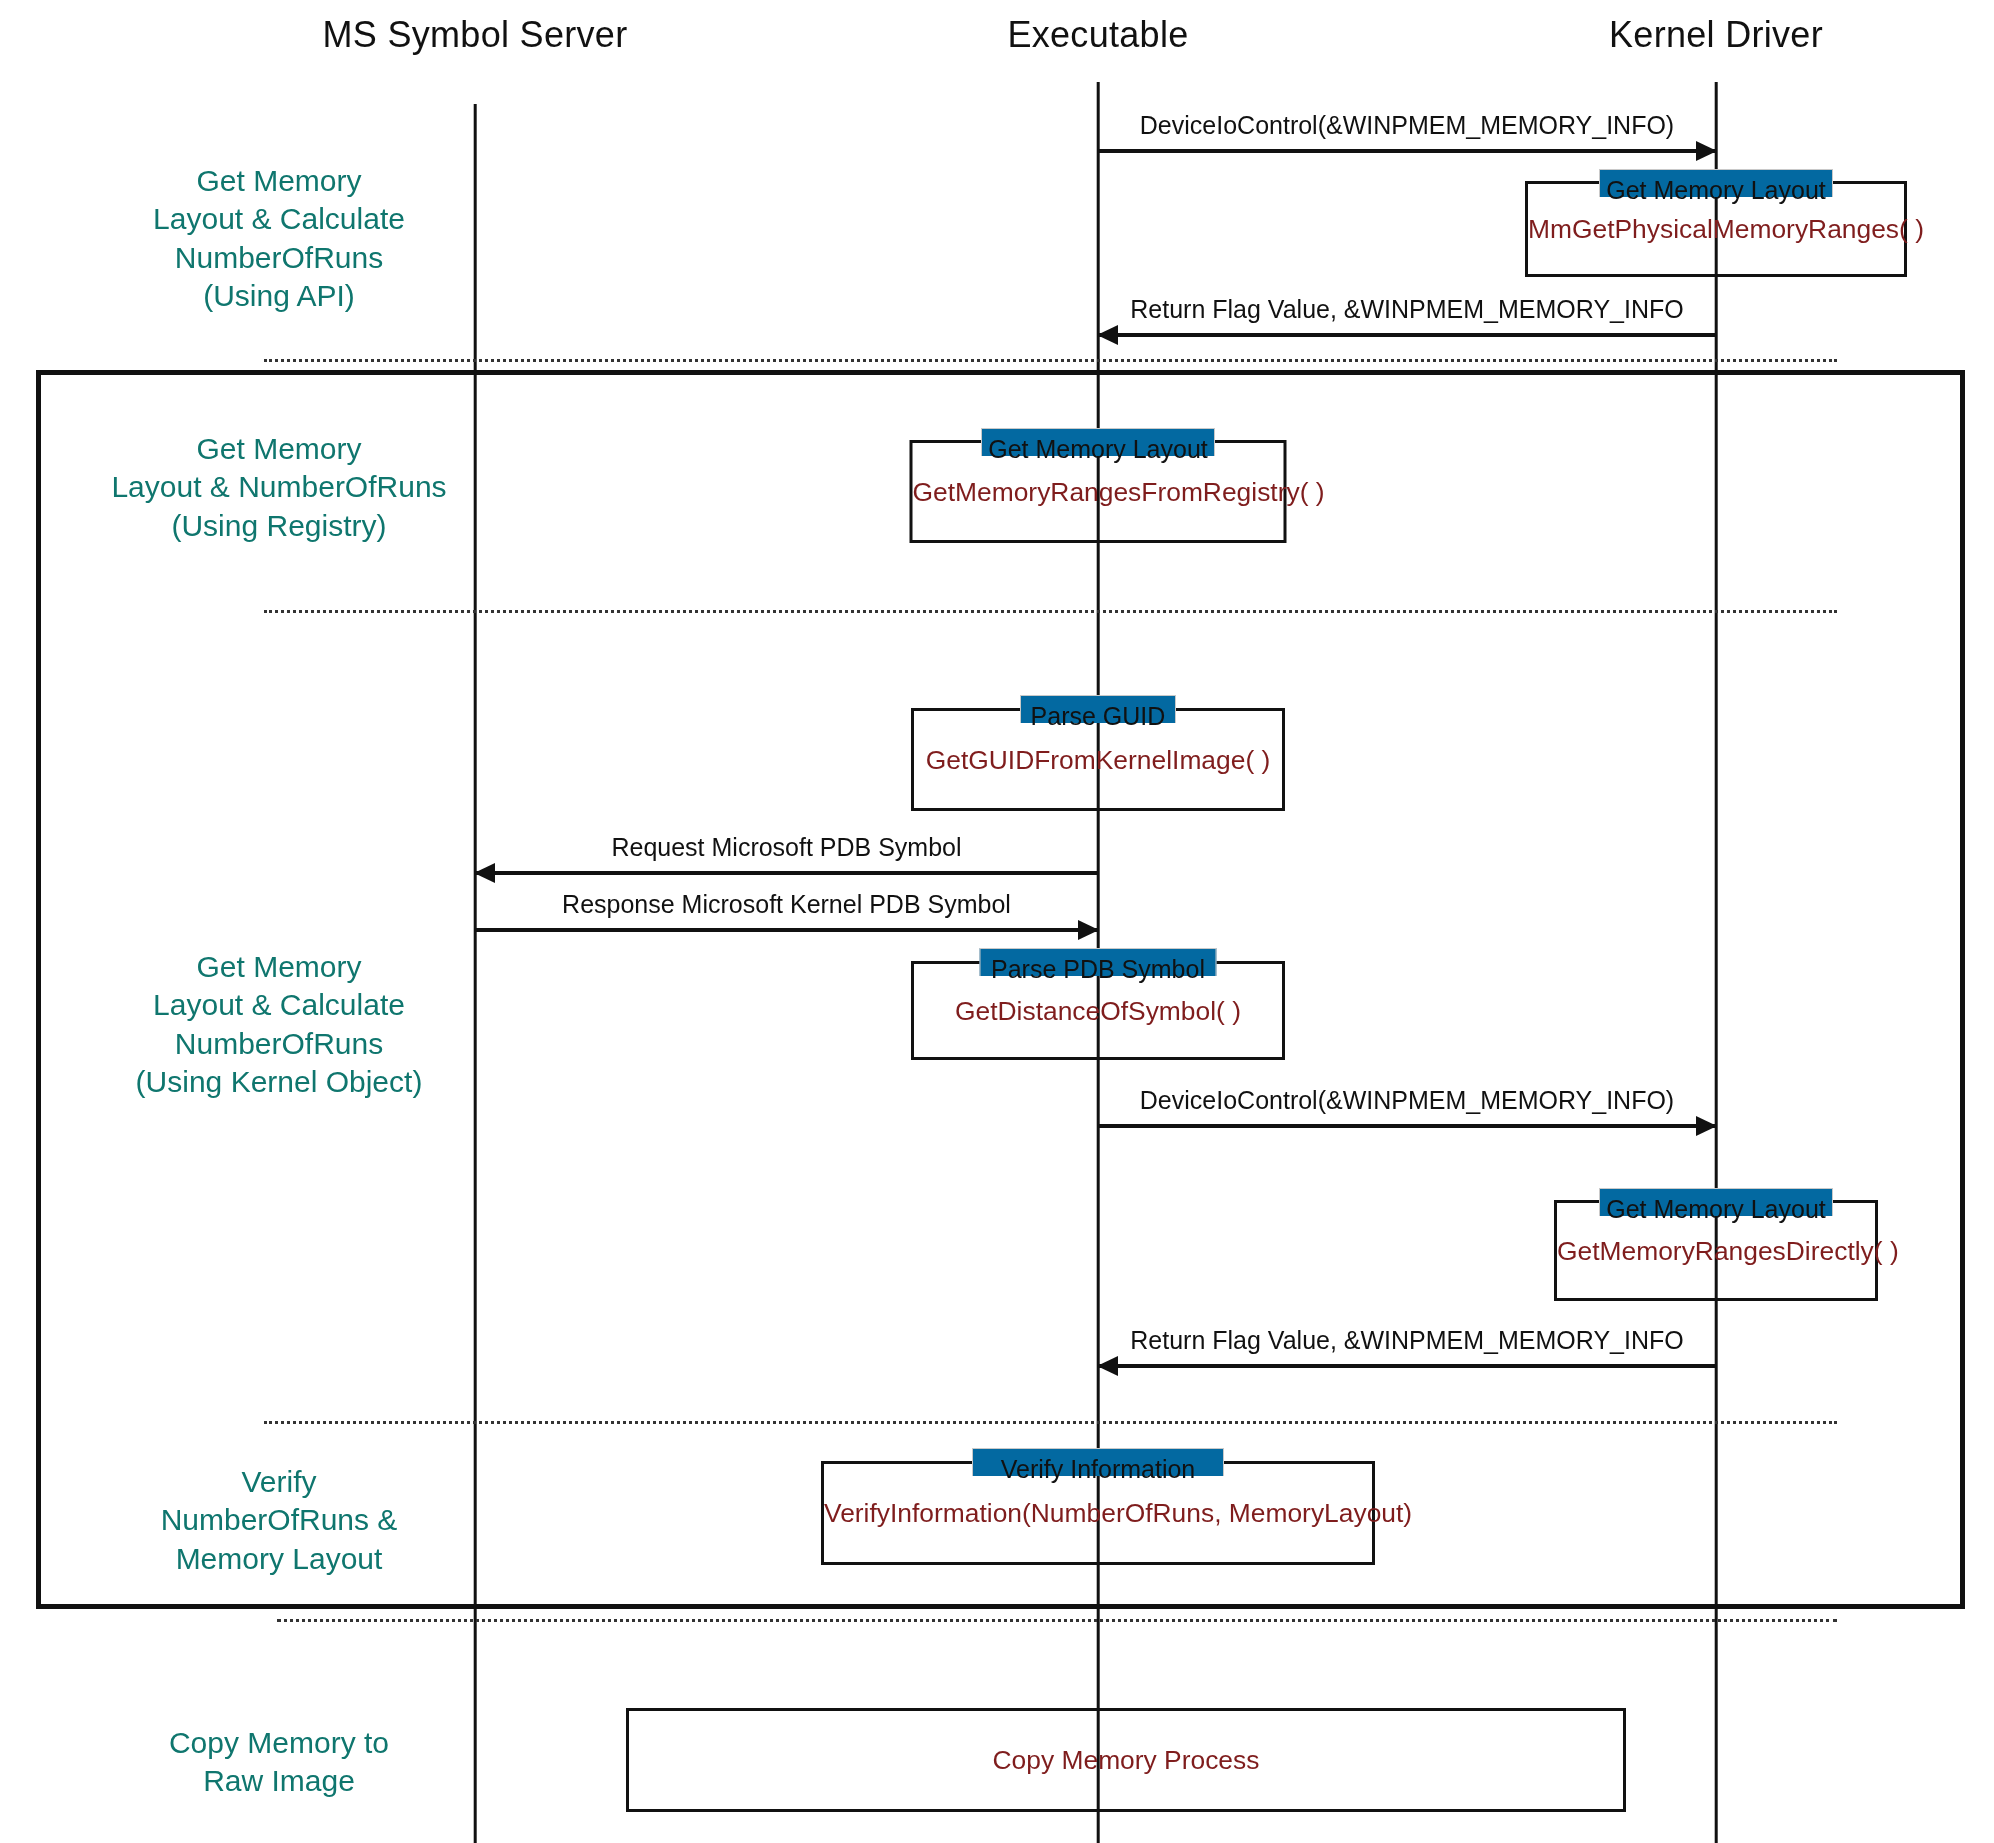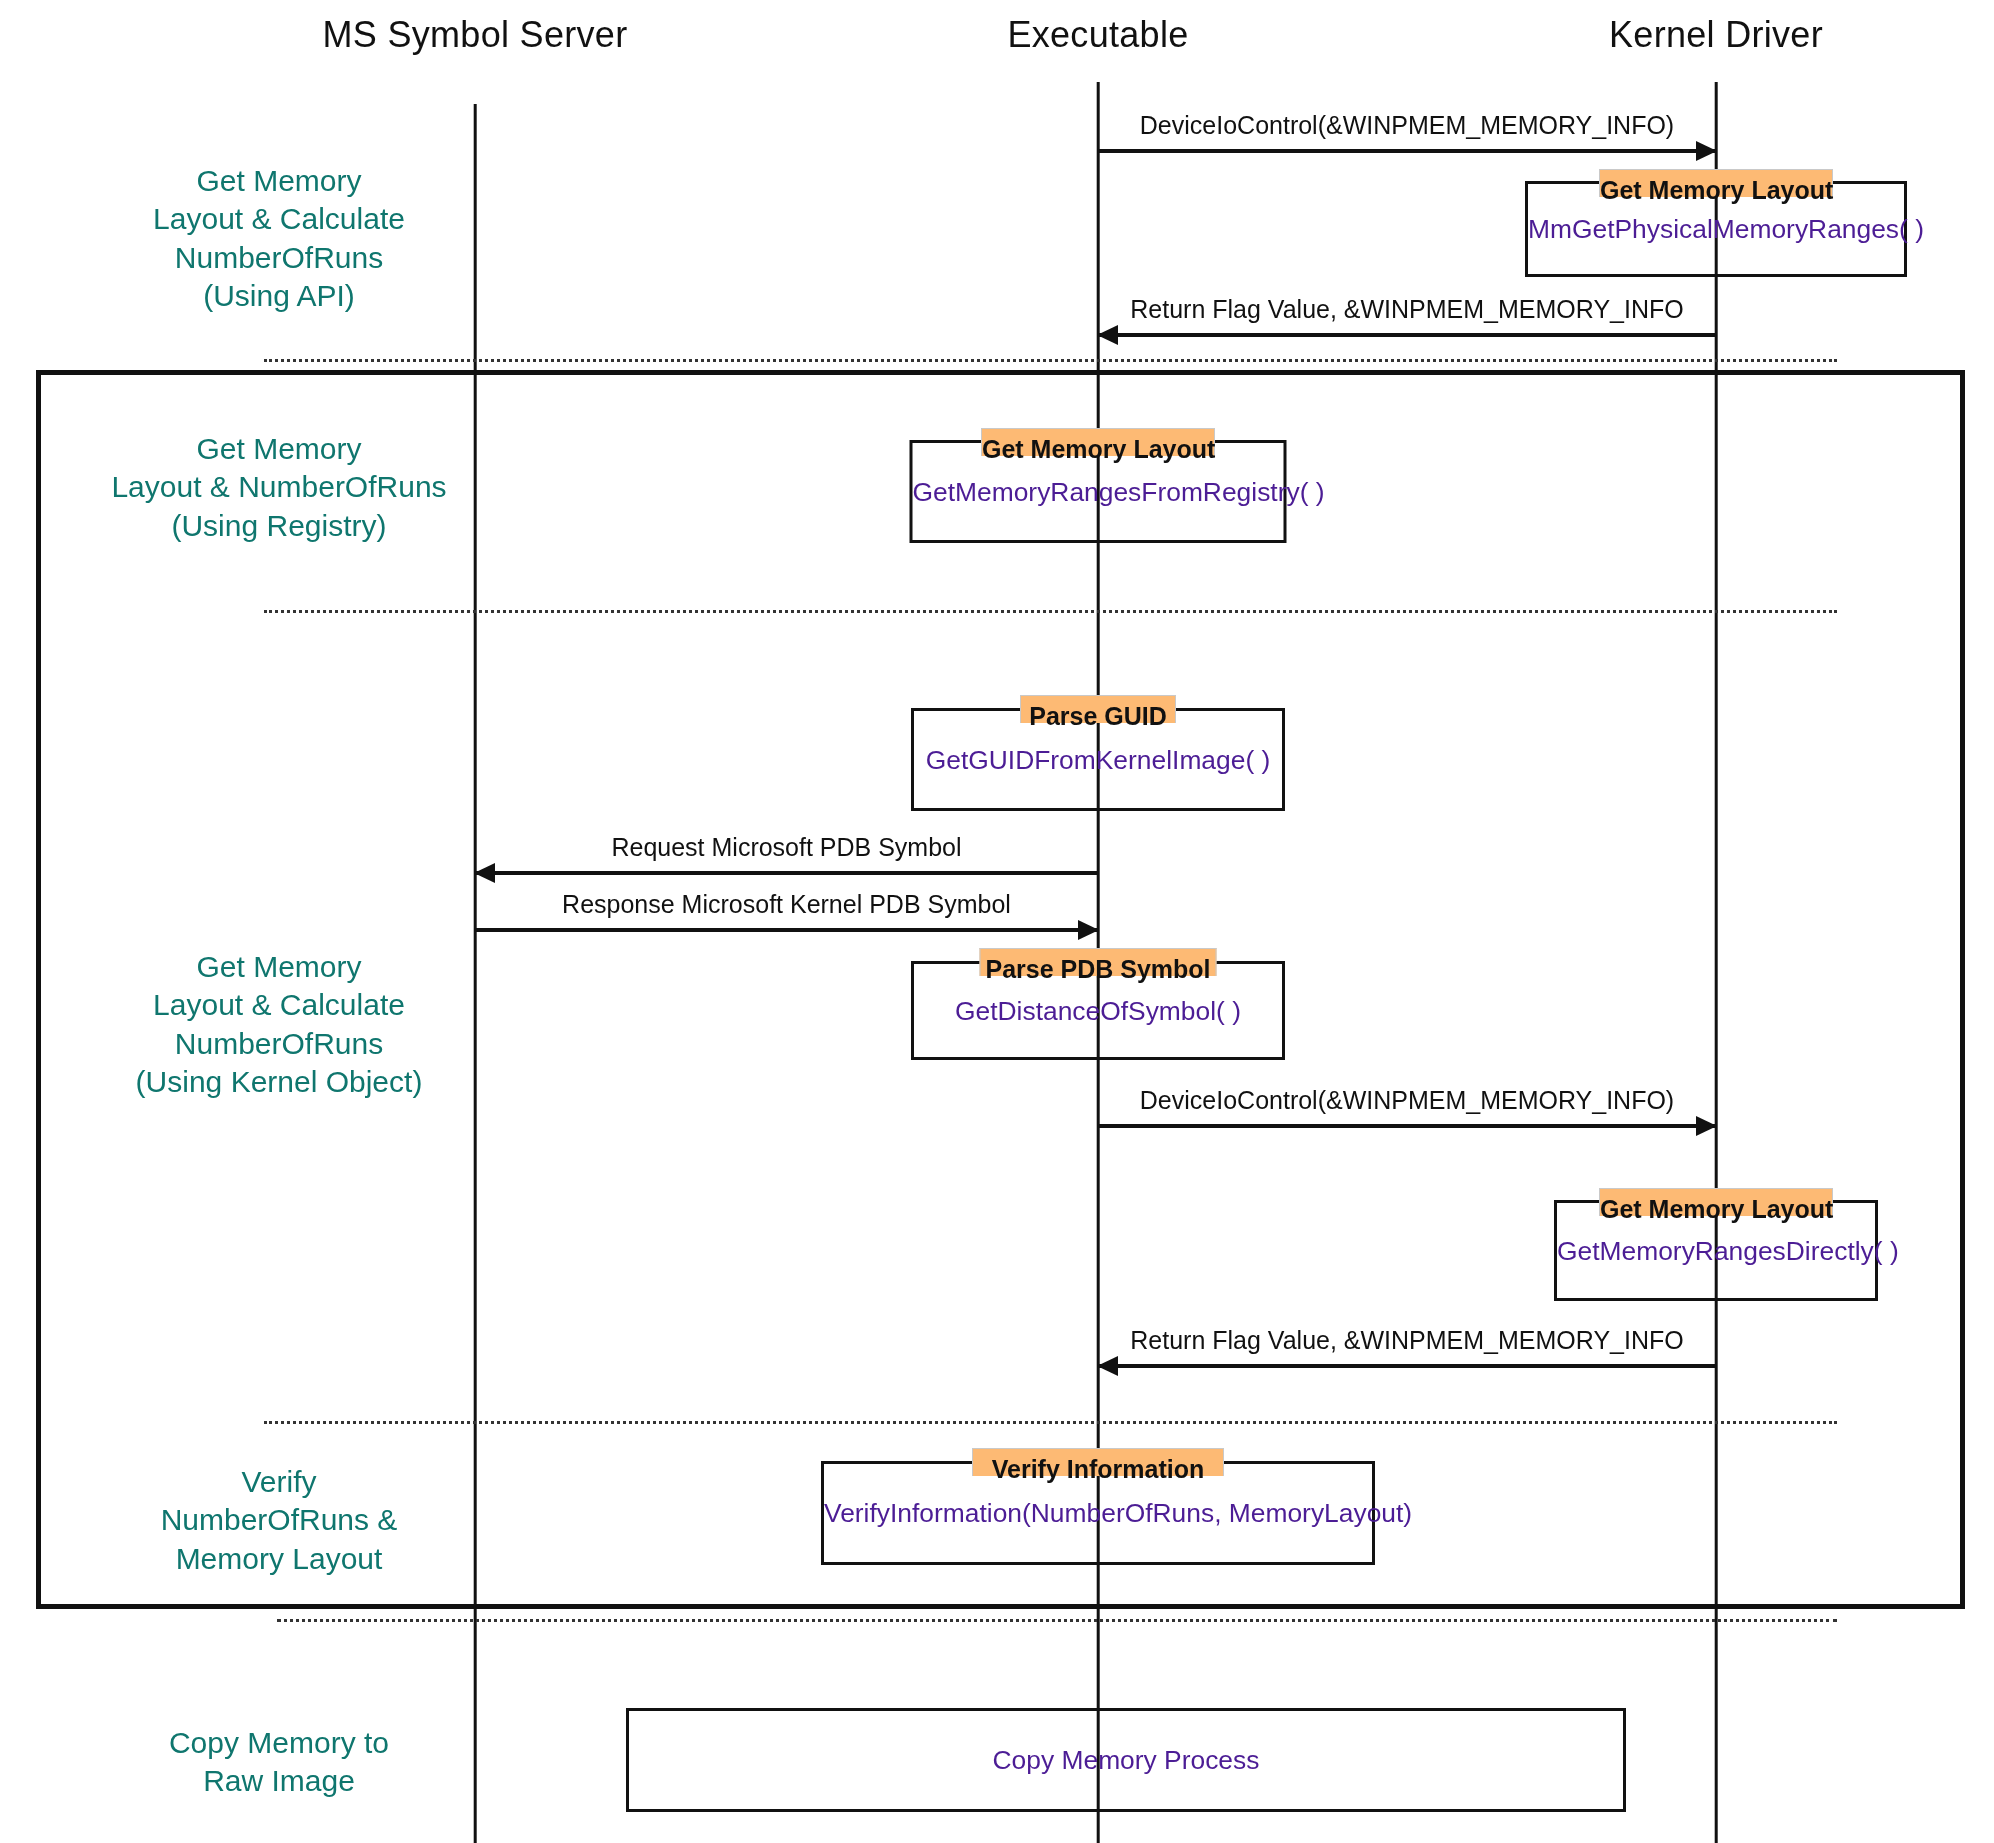--- a/index.html
+++ b/index.html
@@ -100,38 +100,37 @@
     transform: translateX(-50%);
   }
   .proc-box .proc-body {
     position: absolute;
     left: 0;
     right: 0;
     top: 50%;
     transform: translateY(-50%);
     text-align: center;
     font-size: 26.4px;
-    color: #4c1d95;
+    color: #7f1d1d;
     white-space: nowrap;
   }
   .proc-tab {
     position: absolute;
     transform: translateX(-50%);
-    background: #fdba74;
+    background: #0369a1;
     border: 1.3px solid #c9c9c9;
     border-bottom: none;
     box-sizing: border-box;
     font-size: 25px;
     text-align: center;
     color: #111;
     white-space: nowrap;
     line-height: 1;
     padding-top: 7.5px;
     z-index: 5;
-    font-weight: bold;
   }
 
   
   .sep-dotted {
     position: absolute;
     height: 0;
     border-top: 3.1px dotted #333;
   }
 
   

